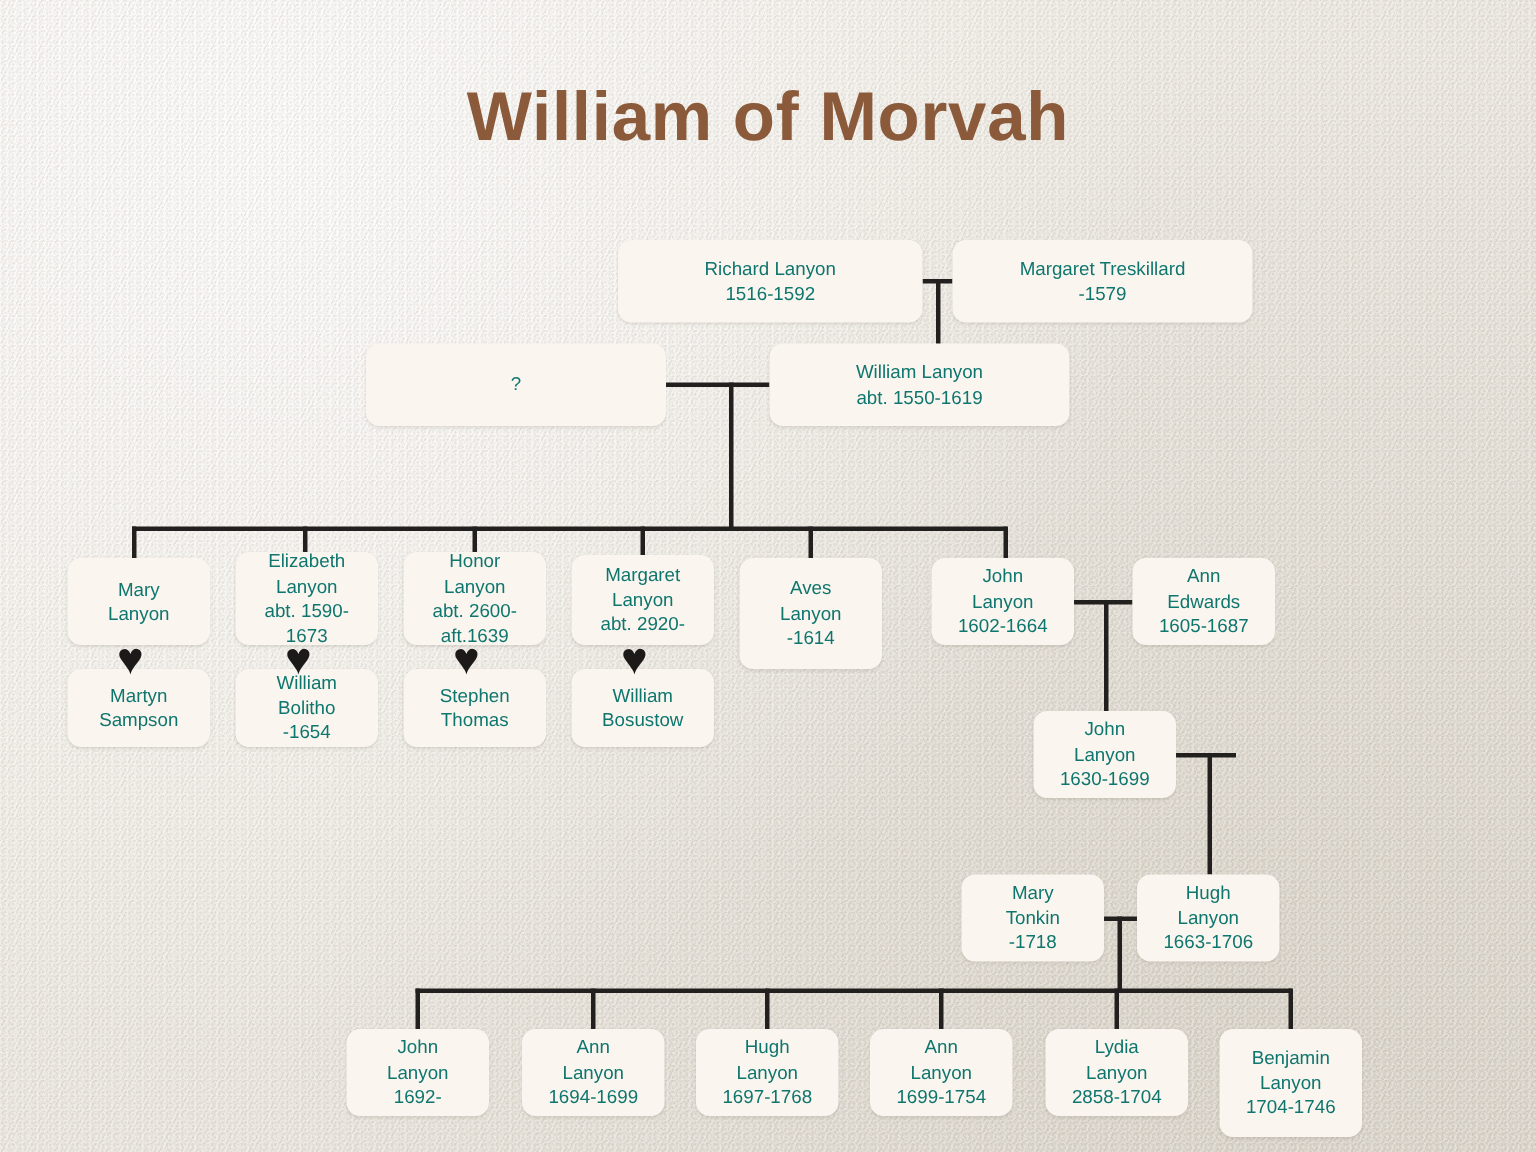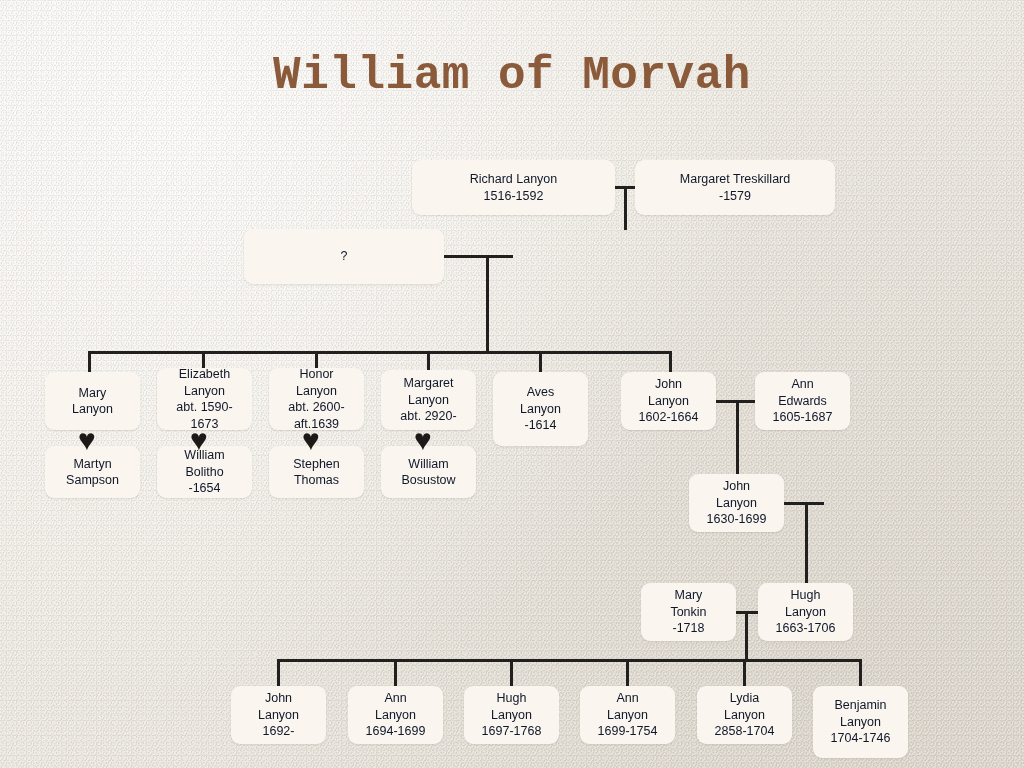--- a/index.html
+++ b/index.html
@@ -21,27 +21,27 @@
     background-image:
       repeating-radial-gradient(circle at 13% 27%, rgba(255,255,255,.55) 0 1px, rgba(0,0,0,0) 1px 3px),
       repeating-radial-gradient(circle at 71% 63%, rgba(160,152,140,.30) 0 1px, rgba(0,0,0,0) 1px 2px),
       repeating-linear-gradient(37deg, rgba(255,255,255,.30) 0 1px, rgba(0,0,0,0) 1px 2px),
       repeating-linear-gradient(118deg, rgba(150,143,132,.18) 0 1px, rgba(0,0,0,0) 1px 3px);
     background-size:7px 7px,5px 5px,4px 4px,6px 6px;
   }
   #title{
     position:absolute;left:0;right:0;top:50px;text-align:center;
     font-size:46px;font-weight:bold;letter-spacing:.5px;color:#8a5a3a;
-    font-family:Liberation Mono, monospace;
+    font-family:Liberation Sans, sans-serif;
   }
   .node{
     position:absolute;box-sizing:border-box;
     background:#faf6ef;border-radius:9px;
     display:flex;align-items:center;justify-content:center;
-    text-align:center;color:#0f172a;font-size:12.5px;line-height:1.32;
+    text-align:center;color:#0f766e;font-size:12.5px;line-height:1.32;
     padding:4px 6px;white-space:pre-line;
     box-shadow:0 1px 2px rgba(120,112,100,.18);
     z-index:3;
   }
   .line{position:absolute;background:#22201e;z-index:2;}
   .h{height:2.5px;}
   .v{width:2.5px;}
   .heart{
     position:absolute;color:#1c1a18;font-size:30px;line-height:1;
     z-index:4;user-select:none;
@@ -57,20 +57,22 @@
 
   <div class="node" style="left:412px;top:160px;width:203px;height:55px;">Richard Lanyon
 1516-1592</div>
   <div class="node" style="left:635px;top:160px;width:200px;height:55px;">Margaret Treskillard
 -1579</div>
 
   <div class="line h" style="left:615px;top:186px;width:20px;"></div>
   <div class="line v" style="left:624px;top:186px;height:44px;"></div>
 
   <div class="node" style="left:244px;top:229px;width:200px;height:55px;">?</div>
+  <div class="node" style="left:513px;top:229px;width:200px;height:55px;">William Lanyon
+abt. 1550-1619</div>
 
   <div class="line h" style="left:444px;top:255px;width:69px;"></div>
   <div class="line v" style="left:486px;top:255px;height:98px;"></div>
 
   <div class="line h" style="left:88px;top:351px;width:583px;"></div>
   <div class="line v" style="left:88px;top:351px;height:22px;"></div>
   <div class="line v" style="left:202px;top:351px;height:22px;"></div>
   <div class="line v" style="left:315px;top:351px;height:22px;"></div>
   <div class="line v" style="left:427px;top:351px;height:22px;"></div>
   <div class="line v" style="left:539px;top:351px;height:22px;"></div>

